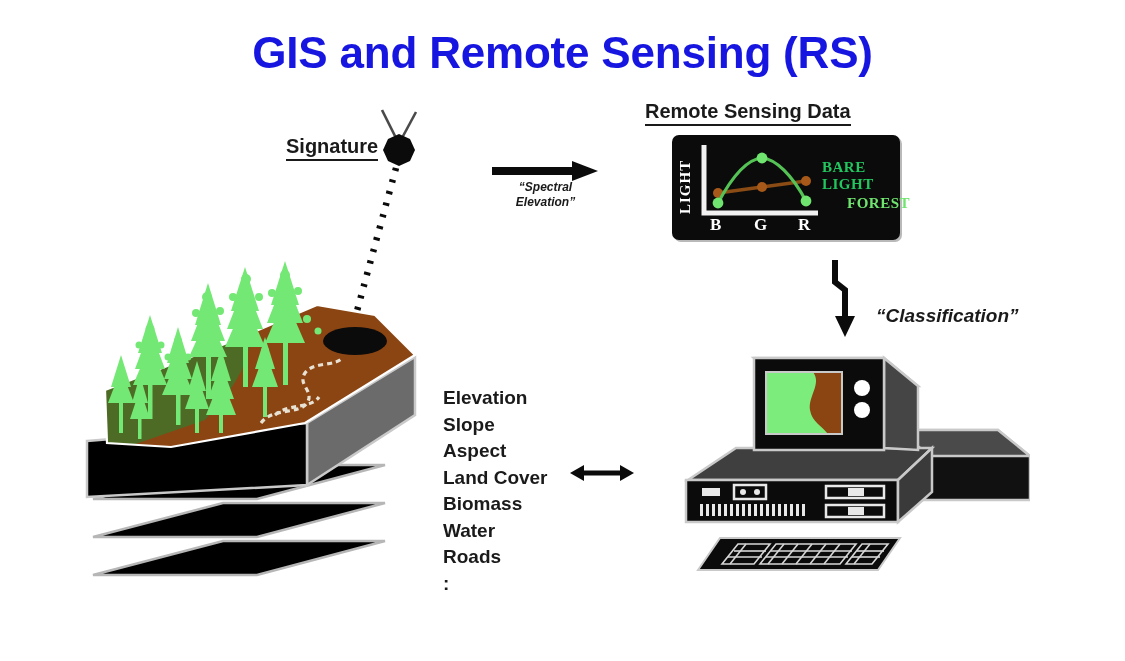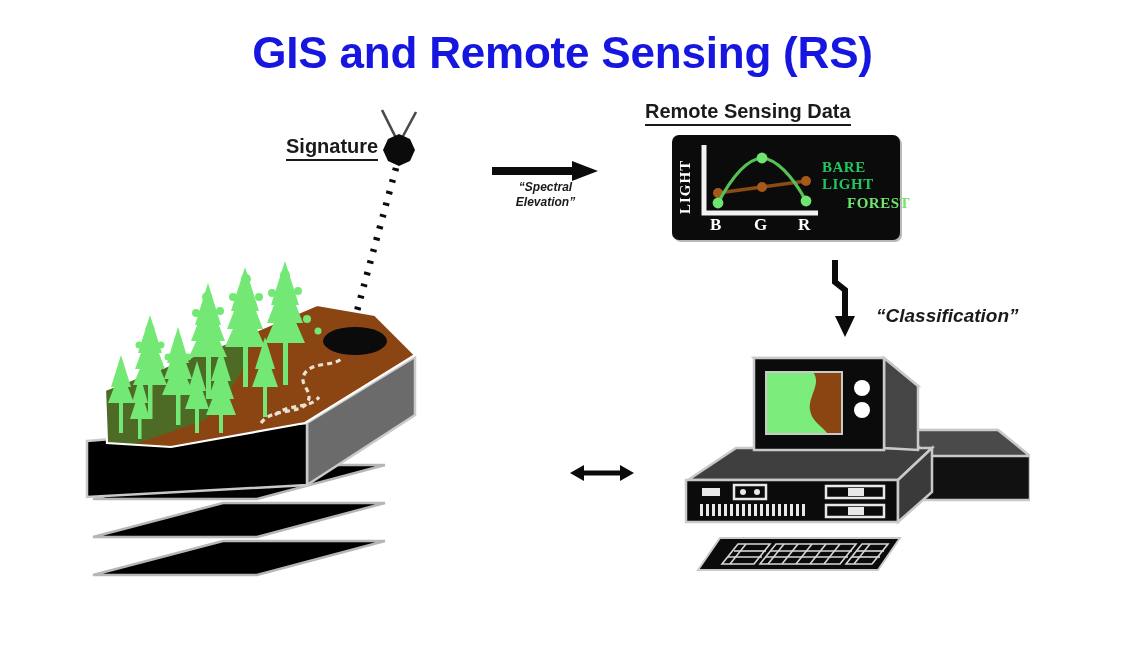--- a/index.html
+++ b/index.html
@@ -306,20 +306,30 @@
       <circle cx="190" cy="106" r="4"></circle>
         <circle cx="46" cy="124" r="3.5"></circle>
       <circle cx="122" cy="130" r="3.5"></circle>
         <circle cx="65" cy="144" r="3"></circle>
       <circle cx="232" cy="74" r="4"></circle>
         <circle cx="243" cy="86" r="3.5"></circle>
       <circle cx="215" cy="84" r="3.5"></circle>
     </g>
   </svg>
 
+  <div id="layers-list" class="abs">
+    <div>Elevation</div>
+    <div>Slope</div>
+    <div>Aspect</div>
+    <div>Land Cover</div>
+    <div>Biomass</div>
+    <div>Water</div>
+    <div>Roads</div>
+    <div>:</div>
+  </div>
 
   <svg id="link-arrow" class="abs" viewBox="0 0 64 22">
     <line x1="10" y1="11" x2="54" y2="11" stroke="#0b0b0b" stroke-width="5"></line>
     <polygon points="14,3 0,11 14,19" fill="#0b0b0b"></polygon>
     <polygon points="50,3 64,11 50,19" fill="#0b0b0b"></polygon>
   </svg>
 
   <svg id="computer" class="abs" viewBox="0 0 380 250">
 
     <polygon points="248,90 348,90 380,116 380,160 248,160" fill="#111111" stroke="#c9c9c9" stroke-width="2.5"></polygon>

